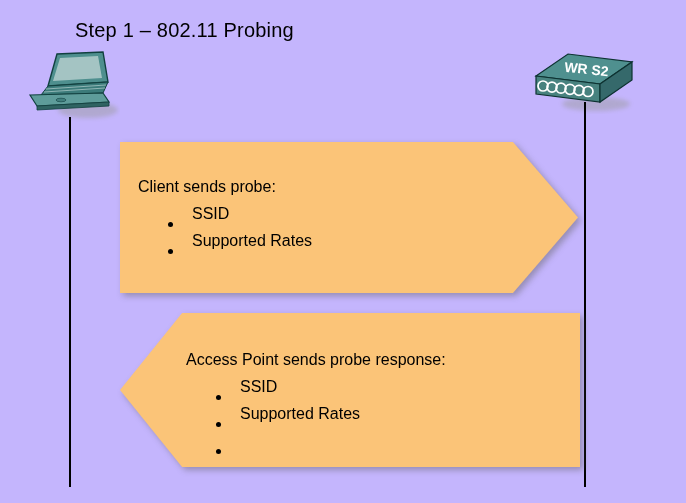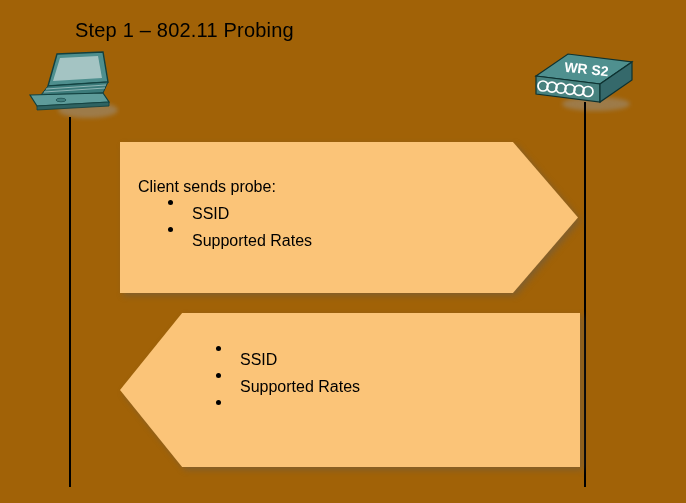--- a/index.html
+++ b/index.html
@@ -1,20 +1,20 @@
 <!DOCTYPE html>
 <html><head>
 <meta charset="utf-8">
 <style>
   html, body { margin: 0; padding: 0; background: #ffffff; }
   .canvas {
     position: relative;
     width: 686px;
     height: 503px;
-    background: #a16207;
+    background: #c4b5fd;
     overflow: hidden;
     font-family: "Liberation Sans", sans-serif;
     color: #000000;
   }
   .title {
     position: absolute;
     left: 75px;
     top: 19px;
     font-size: 20px;
     font-weight: 400;
@@ -54,21 +54,21 @@
   .msg-text {
     position: absolute;
     font-size: 16px;
     line-height: 27px;
     white-space: nowrap;
   }
   .arrow-wrap.right .msg-text { left: 18px; top: 31px; }
   .arrow-wrap.left  .msg-text { left: 66px; top: 33px; }
   .bullet-row {
     display: flex;
-    align-items: flex-start;
+    align-items: flex-end;
     height: 27px;
     margin-left: 30px;
   }
   .bullet-dot {
     width: 5px;
     height: 5px;
     border-radius: 50%;
     background: #000000;
     margin-right: 19px;
     flex: 0 0 auto;
@@ -135,20 +135,21 @@
           <span class="bullet-dot"></span>
           <span>Supported Rates</span>
         </div>
       </div>
     </div>
   </div>
 
   <div class="arrow-wrap left">
     <div class="arrow-shape">
       <div class="msg-text">
+        <div>Access Point sends probe response:</div>
         <div class="bullet-row">
           <span class="bullet-dot"></span>
           <span>SSID</span>
         </div>
         <div class="bullet-row">
           <span class="bullet-dot"></span>
           <span>Supported Rates</span>
         </div>
         <div class="bullet-row">
           <span class="bullet-dot"></span>

